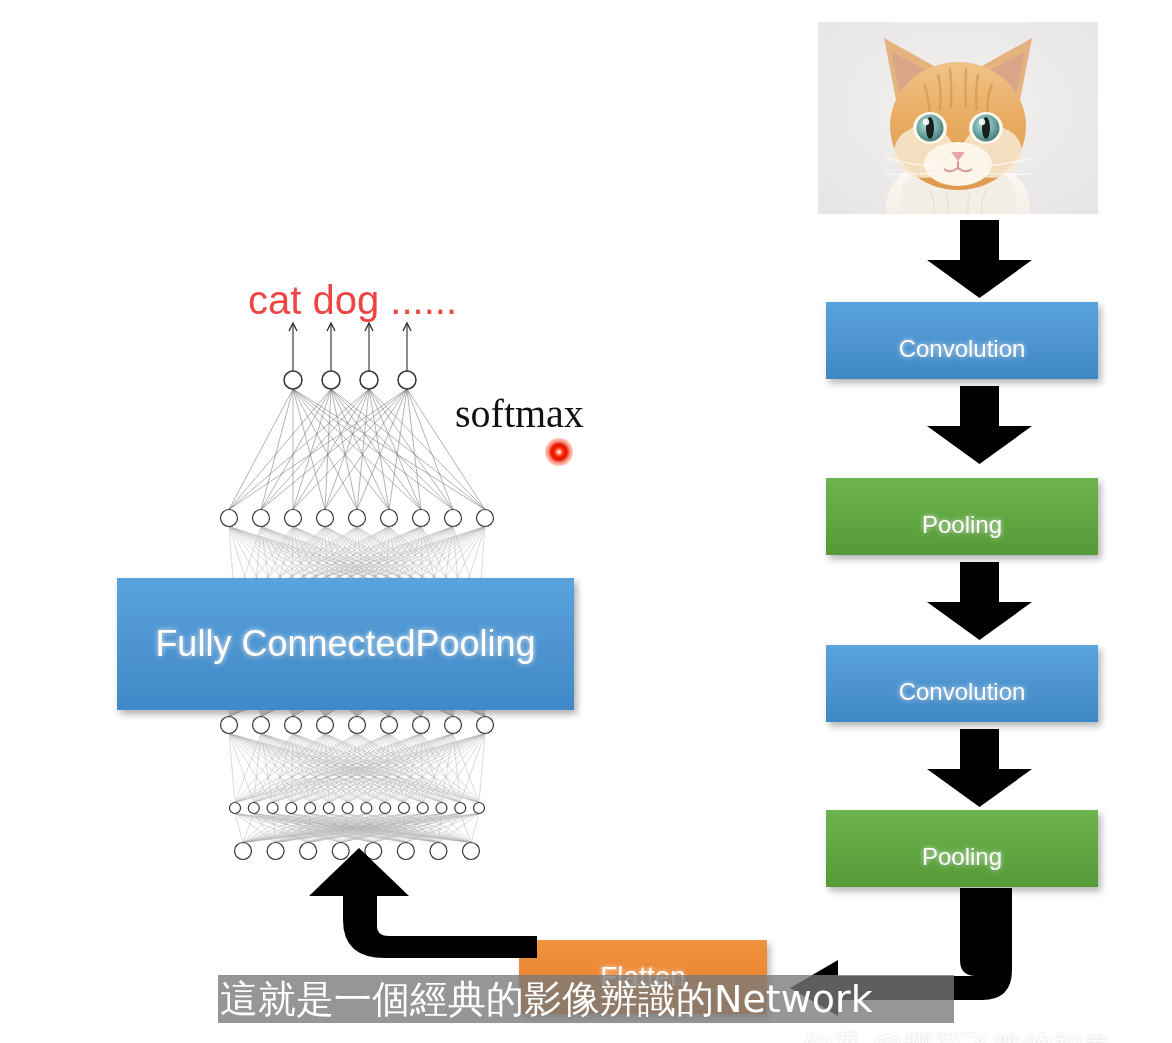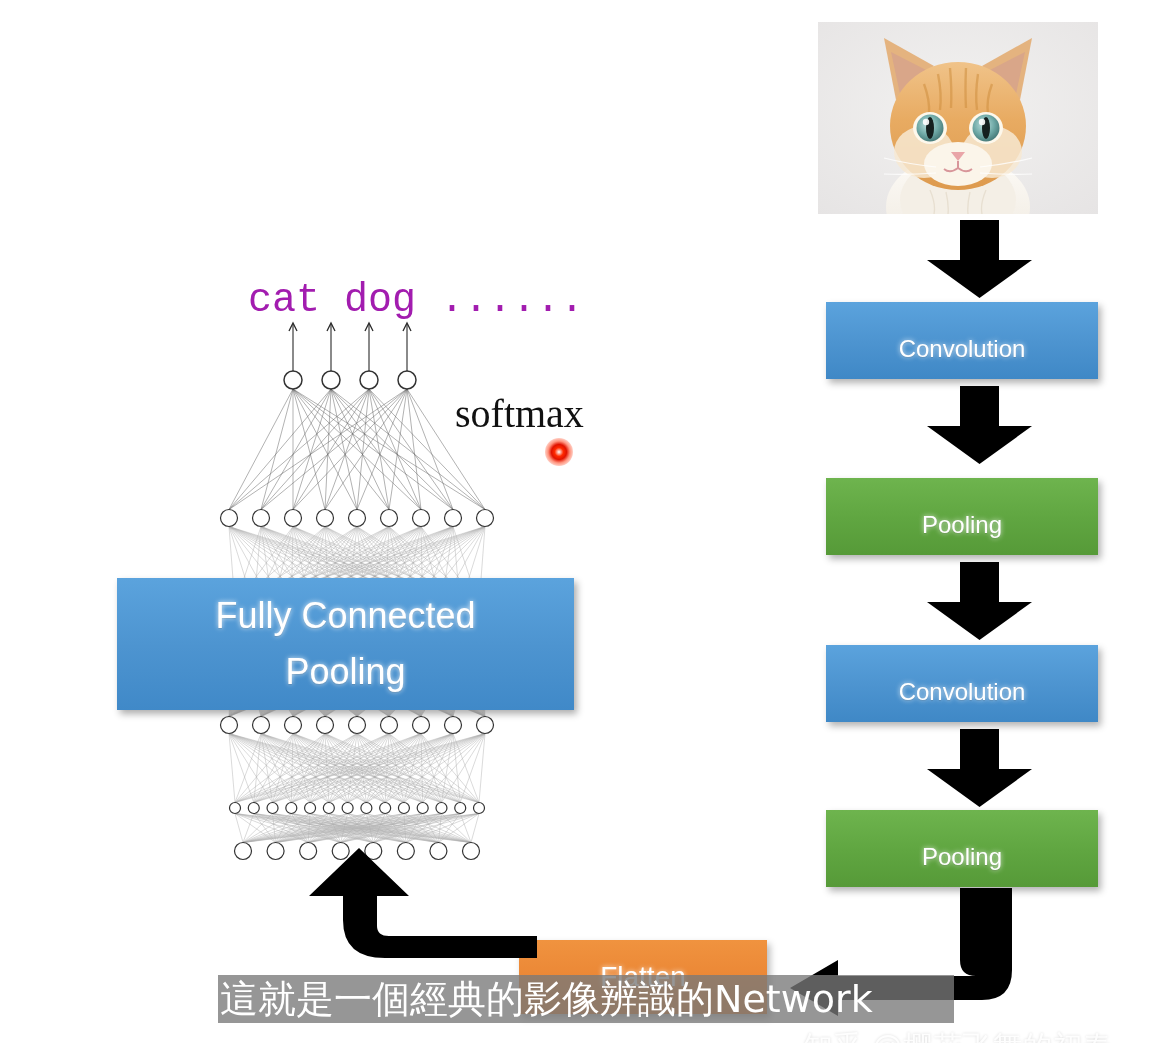--- a/index.html
+++ b/index.html
@@ -29,23 +29,23 @@
     letter-spacing: 0px;
     font-family: "Liberation Sans", "DejaVu Sans", sans-serif;
     white-space: nowrap;
   }
 
   
   #catdog-label {
     position: absolute;
     left: 248px; top: 278px;
     font-size: 40px;
-    color: #a21caf;
+    color: #ef4444;
     white-space: nowrap;
-    font-family: Liberation Mono, monospace;
+    font-family: Liberation Sans, sans-serif;
   }
 
   
   #softmax-label {
     position: absolute;
     left: 455px; top: 390px;
     font-size: 40px;
     color: #111;
     white-space: nowrap;
     font-family: Liberation Serif, serif;
@@ -69,21 +69,21 @@
     width: 300px; height: 500px;
   }
 
   
   #fc-box {
     position: absolute;
     left: 117px; top: 578px;
     width: 457px; height: 132px;
     background: linear-gradient(180deg, #5ba3dd 0%, #4d94d0 52%, #4089c8 100%);
     box-shadow: 3px 4px 7px rgba(0,0,0,0.32);
-    display: flex; flex-direction: column;
+    display: flex; flex-direction: row;
     align-items: center; justify-content: center;
     z-index: 5;
   }
   #fc-box .fc-line {
     font-size: 36px;
     color: #ffffff;
     text-shadow: 0 0 5px rgba(255,255,255,0.85), 0 1px 1px rgba(0,0,0,0.18);
     line-height: 1.55;
     white-space: nowrap;
   }

